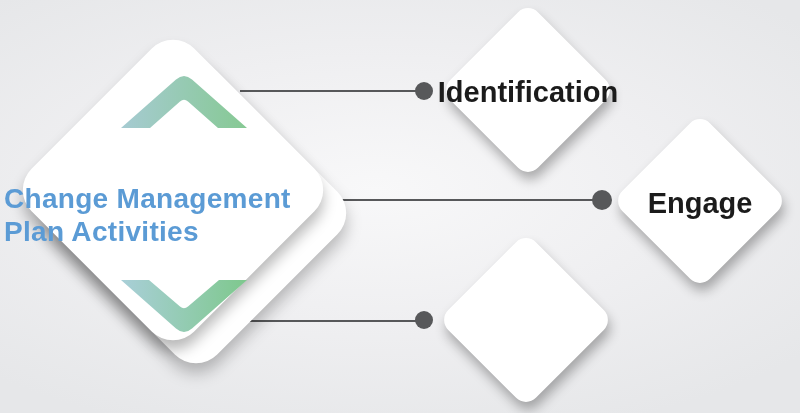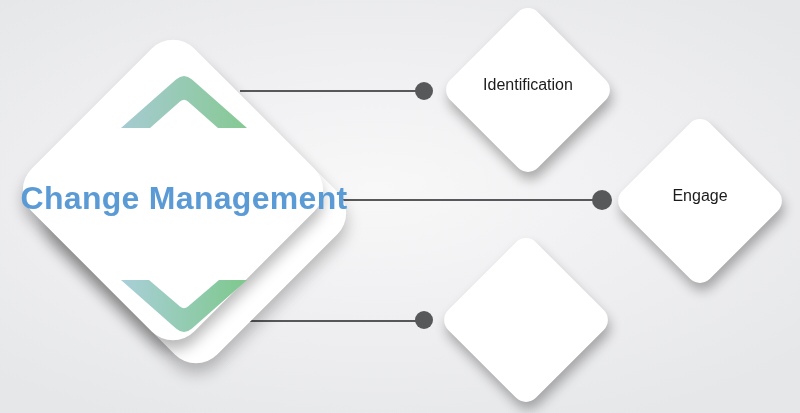--- a/index.html
+++ b/index.html
@@ -28,35 +28,35 @@
   .main-diamond.front{left:81px;top:98px;z-index:3;
     box-shadow:7px 7px 16px rgba(0,0,0,0.25);}
   .main-diamond.back{left:58px;top:75px;z-index:4;
     box-shadow:7px 7px 14px rgba(0,0,0,0.28);}
   .main-content{position:absolute;left:0;top:0;z-index:5;}
   .chevron{position:absolute;}
   .chevron-up{left:121px;top:74px;}
   .chevron-down{left:121px;top:280px;}
   .main-title{
     position:absolute;left:4px;top:182px;width:360px;
-    text-align:center;color:#5b9bd5;font-weight:700;
-    font-size:32px;line-height:33px;letter-spacing:0.3px;
+    text-align:left;color:#5b9bd5;font-weight:700;
+    font-size:28px;line-height:33px;letter-spacing:0.3px;
   }
   
   .node-diamond{
     position:absolute;width:124px;height:124px;background:#ffffff;
     border-radius:14px;transform:rotate(45deg);z-index:3;
     box-shadow:7px 4px 12px rgba(0,0,0,0.30);
   }
   .nd-identification{left:466px;top:28px;}
   .nd-engage{left:638px;top:139px;}
   .nd-setgoals{left:464px;top:258px;}
   .node-label{
     position:absolute;z-index:6;width:240px;
-    text-align:center;color:#1b1b1b;font-weight:400;font-size:16px;
+    text-align:center;color:#1b1b1b;font-weight:700;font-size:29px;
     white-space:nowrap;
   }
   .nl-identification{left:408px;top:76px;}
   .nl-engage{left:580px;top:187px;}
   .nl-setgoals{left:406px;top:306px;}
 </style>
 </head>
 <body>
 
 <div class="canvas">
@@ -78,20 +78,21 @@
         <linearGradient id="grad-up" x1="0" y1="0" x2="1" y2="0">
           <stop offset="0" stop-color="#a6cbd2"></stop>
           <stop offset="1" stop-color="#86c993"></stop>
         </linearGradient>
       </defs>
       <path d="M 0,54 L 55,5.5 Q 63,-1.5 71,5.5 L 126,54 L 97,54 L 67,27.5 Q 63,24 59,27.5 L 29,54 Z" fill="url(#grad-up)"></path>
     </svg>
 
     <div class="main-title">
       <span>Change Management</span><br>
+      <span>Plan Activities</span>
     </div>
 
     <svg class="chevron chevron-down" width="126" height="54" viewBox="0 0 126 54">
       <defs>
         <linearGradient id="grad-down" x1="0" y1="0" x2="1" y2="0">
           <stop offset="0" stop-color="#a9cfd8"></stop>
           <stop offset="1" stop-color="#7ec88d"></stop>
         </linearGradient>
       </defs>
       <path d="M 0,0 L 28,0 L 59,26.5 Q 63,30 67,26.5 L 98,0 L 126,0 L 71,48.5 Q 63,55.5 55,48.5 Z" fill="url(#grad-down)"></path>

